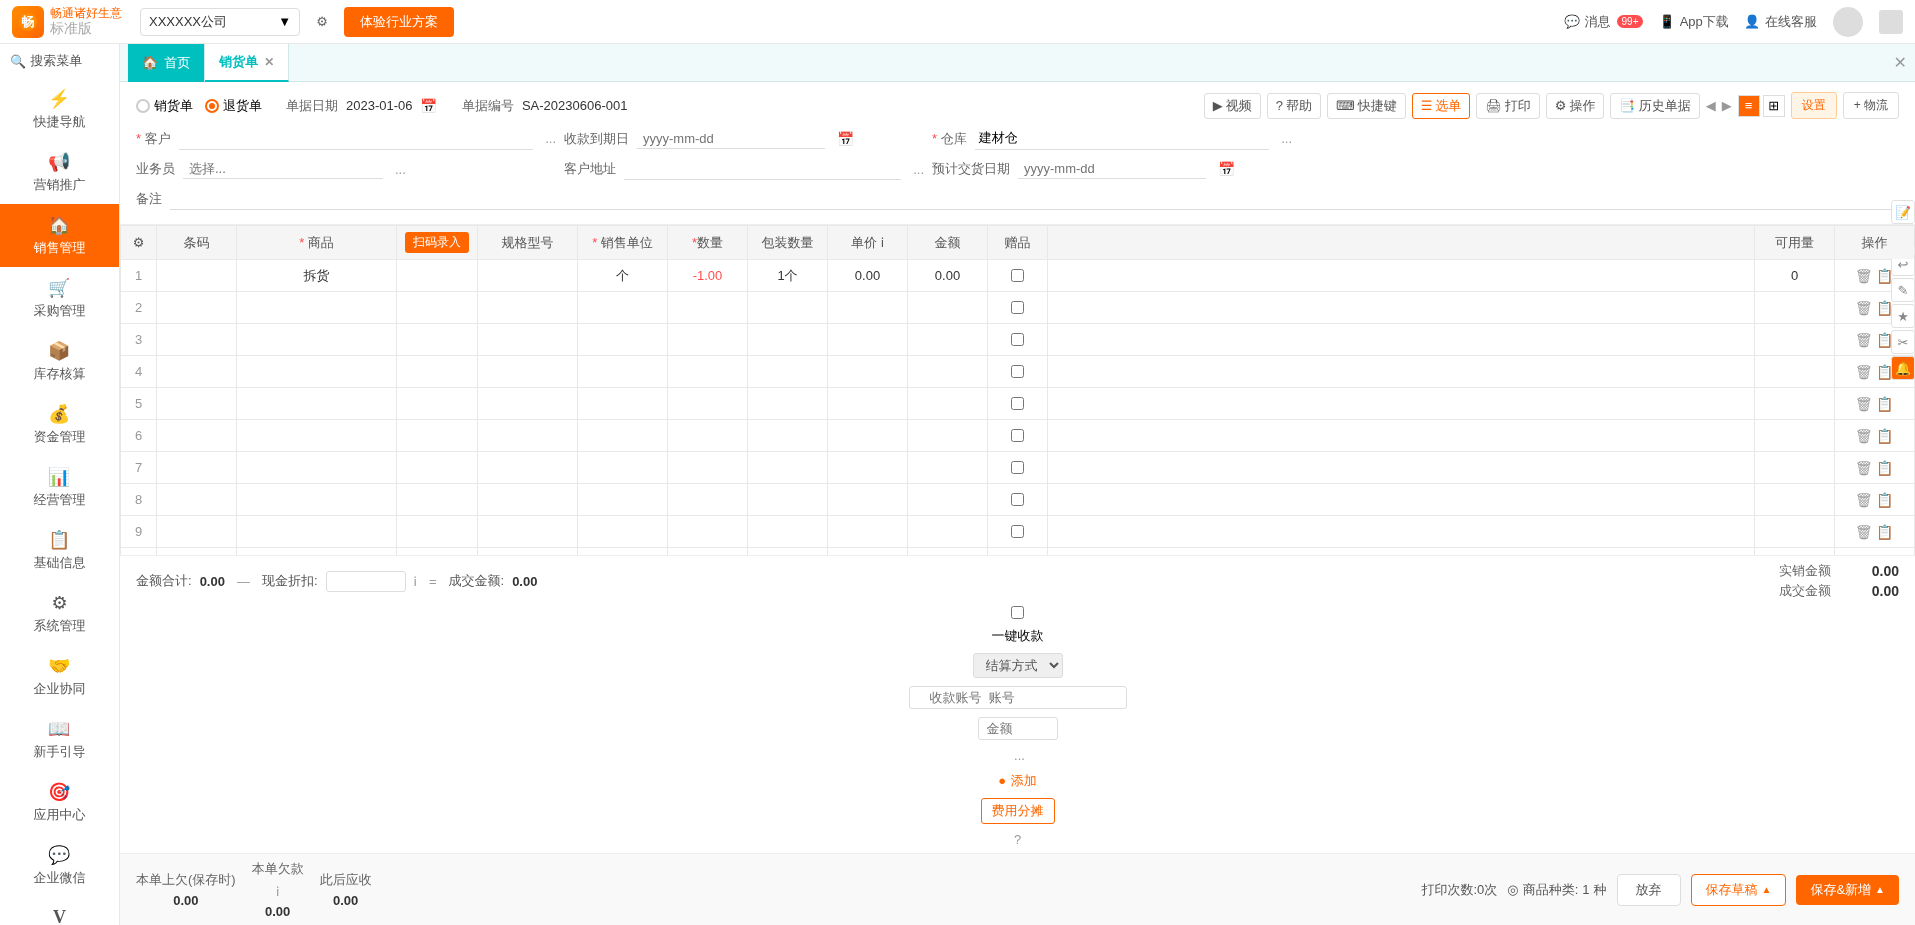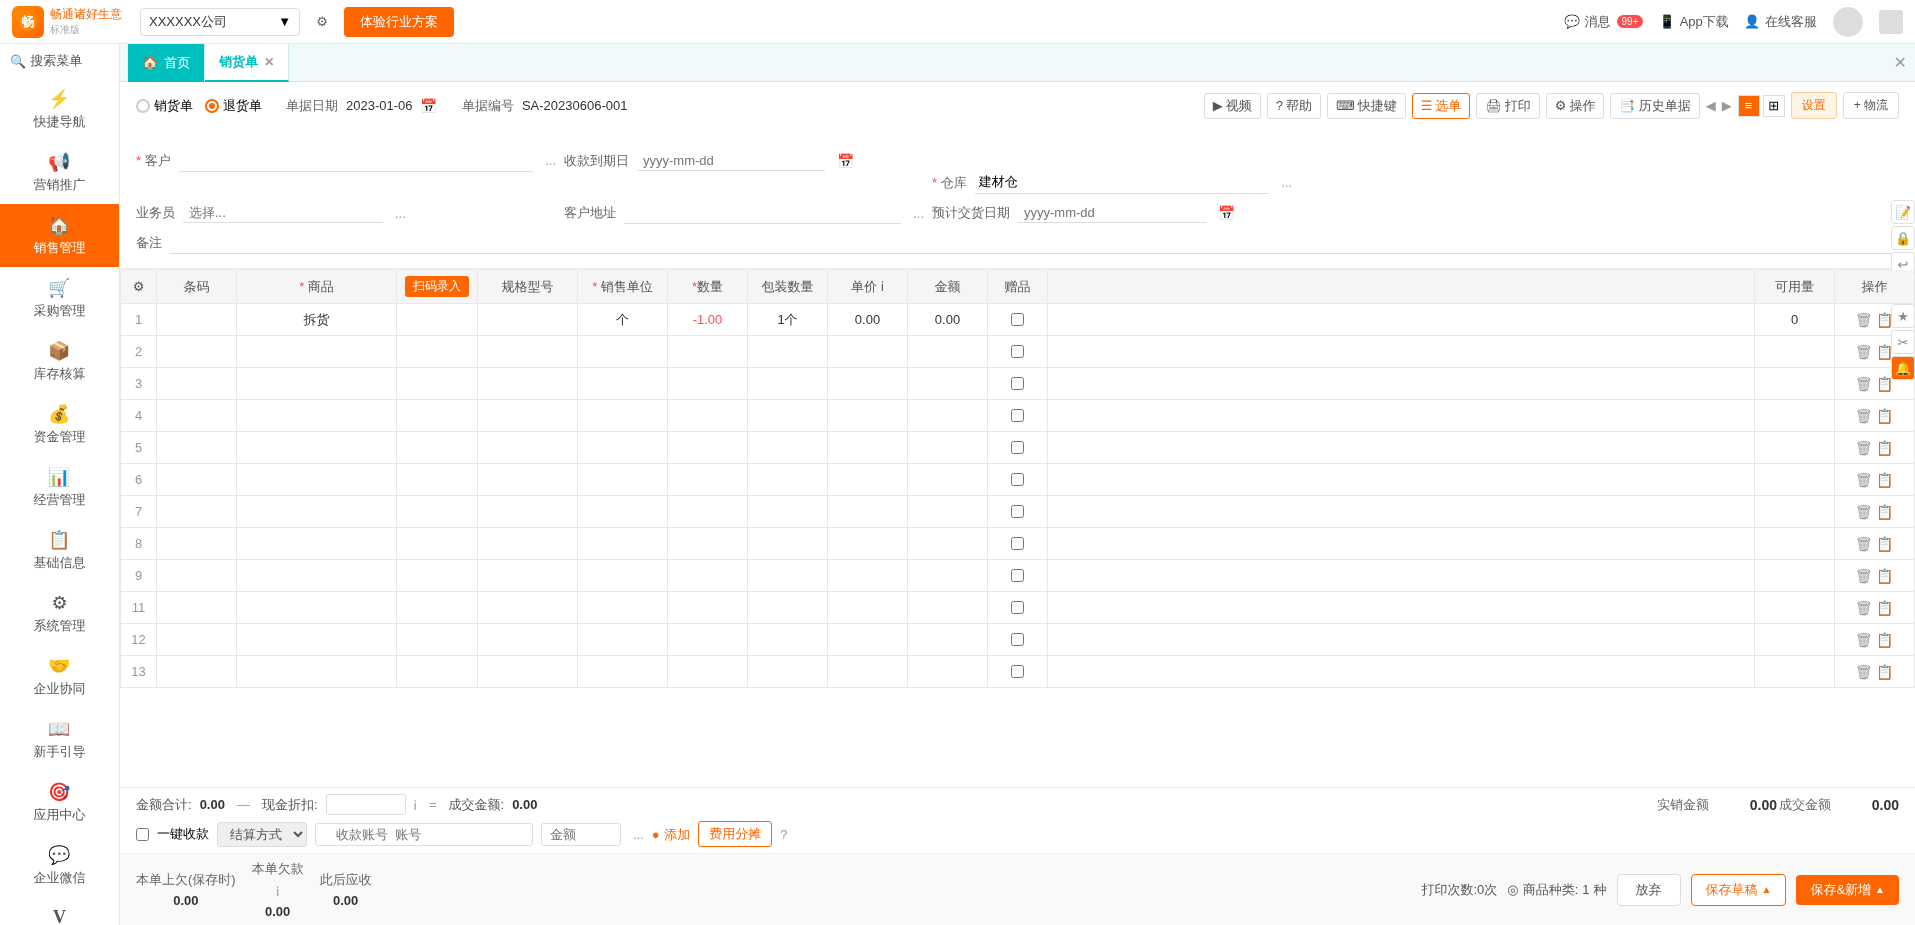--- a/index.html
+++ b/index.html
@@ -79,28 +79,28 @@
     input[type=checkbox] { cursor: pointer; }
 
     
     .bottom-area { padding: 6px 16px; border-top: 1px solid #eee; background: #fff; }
     .amount-row { display: flex; align-items: center; gap: 8px; margin-bottom: 6px; }
     .amount-label { color: #555; }
     .amount-val { color: #333; font-weight: bold; }
     .dash { color: #999; margin: 0 4px; }
     .equals { color: #999; margin: 0 4px; }
     .discount-input { border: 1px solid #ddd; border-radius: 3px; padding: 2px 6px; width: 80px; }
-    .payment-row { display: flex; align-items: center; gap: 8px; }
+    .payment-row { display: flex; align-items: center; gap: 8px; flex-direction: column; }
     .pay-method { border: 1px solid #ddd; border-radius: 3px; padding: 3px 8px; cursor: pointer; color: #555; min-width: 80px; }
     .bank-account { border: 1px solid #ddd; border-radius: 3px; padding: 3px 20px; cursor: pointer; color: #999; min-width: 80px; }
     .amount-input { border: 1px solid #ddd; border-radius: 3px; padding: 3px 8px; width: 80px; }
     .add-btn { color: #ff6600; cursor: pointer; font-size: 16px; }
     .fee-btn { background: #fff; border: 1px solid #ff6600; color: #ff6600; border-radius: 3px; padding: 3px 10px; cursor: pointer; }
     .help-icon { color: #999; cursor: pointer; }
-    .summary-right { margin-left: auto; display: flex; flex-direction: row; align-items: flex-end; gap: 2px; }
+    .summary-right { margin-left: auto; display: flex; flex-direction: column; align-items: flex-end; gap: 2px; }
     .summary-item { display: flex; align-items: center; gap: 8px; }
     .summary-label { color: #666; }
     .summary-val { color: #333; font-size: 14px; font-weight: bold; min-width: 60px; text-align: right; }
 
     
     .footer-bar { display: flex; align-items: center; padding: 6px 16px; background: #f9f9f9; border-top: 1px solid #eee; gap: 16px; }
     .footer-info { display: flex; align-items: center; gap: 4px; color: #555; flex-direction: column; }
     .footer-label { color: #666; }
     .footer-val { color: #333; font-weight: bold; }
     .footer-right { margin-left: auto; display: flex; align-items: center; gap: 10px; }
@@ -116,21 +116,21 @@
 <body>
 
 <div class="top-bar">
   <div class="logo-area">
     <div class="logo-icon">
       <svg width="20" height="20" viewBox="0 0 20 20">
           <circle cx="10" cy="10" r="9" fill="#ff8c00"></circle>
           <text x="10" y="14" text-anchor="middle" fill="#fff" font-size="10" font-weight="bold">畅</text>
         </svg>
     </div>
-    <div class="logo-text">畅通诸好生意<br><span style="font-size:10px;color:#aaa">标准版</span></div>
+    <div class="logo-text">畅通诸好生意<br><span style="font-size:14px;color:#aaa">标准版</span></div>
   </div>
   <div class="company-selector">
     <span class="company-name">XXXXXX公司</span>
     <span>▼</span>
   </div>
   <div class="settings-icon">⚙</div>
   <button class="experience-btn">体验行业方案</button>
   <div class="top-right">
     <div class="top-right-item">
       <span>💬</span>
@@ -296,21 +296,21 @@
         <div class="form-col" style="flex:1;max-width:420px;">
           <span class="field-label"><span class="required">*</span> 客户</span>
           <div style="flex:1;border-bottom:1px solid #ddd;padding:2px 4px;min-height:22px;"></div>
           <span class="field-ellipsis">...</span>
         </div>
         <div class="form-col" style="flex:1;max-width:360px;">
           <span class="field-label">收款到期日</span>
           <input type="text" class="field-input" style="border-top: none; border-right: none; border-left: none; border-image: initial; border-bottom: 1px solid rgb(221, 221, 221);" placeholder="yyyy-mm-dd">
           <span class="date-icon">📅</span>
         </div>
-        <div class="form-col" style="flex:1;max-width:360px;margin-top:44px;">
+        <div class="form-col" style="flex:1;max-width:360px;">
           <span class="field-label"><span class="required">*</span> 仓库</span>
           <div style="flex:1;border-bottom:1px solid #ddd;padding:2px 4px;">
             <span>建材仓</span>
           </div>
           <span class="field-ellipsis">...</span>
         </div>
       </div>
 
       <div class="form-row">
         <div class="form-col" style="flex:1;max-width:420px;">

